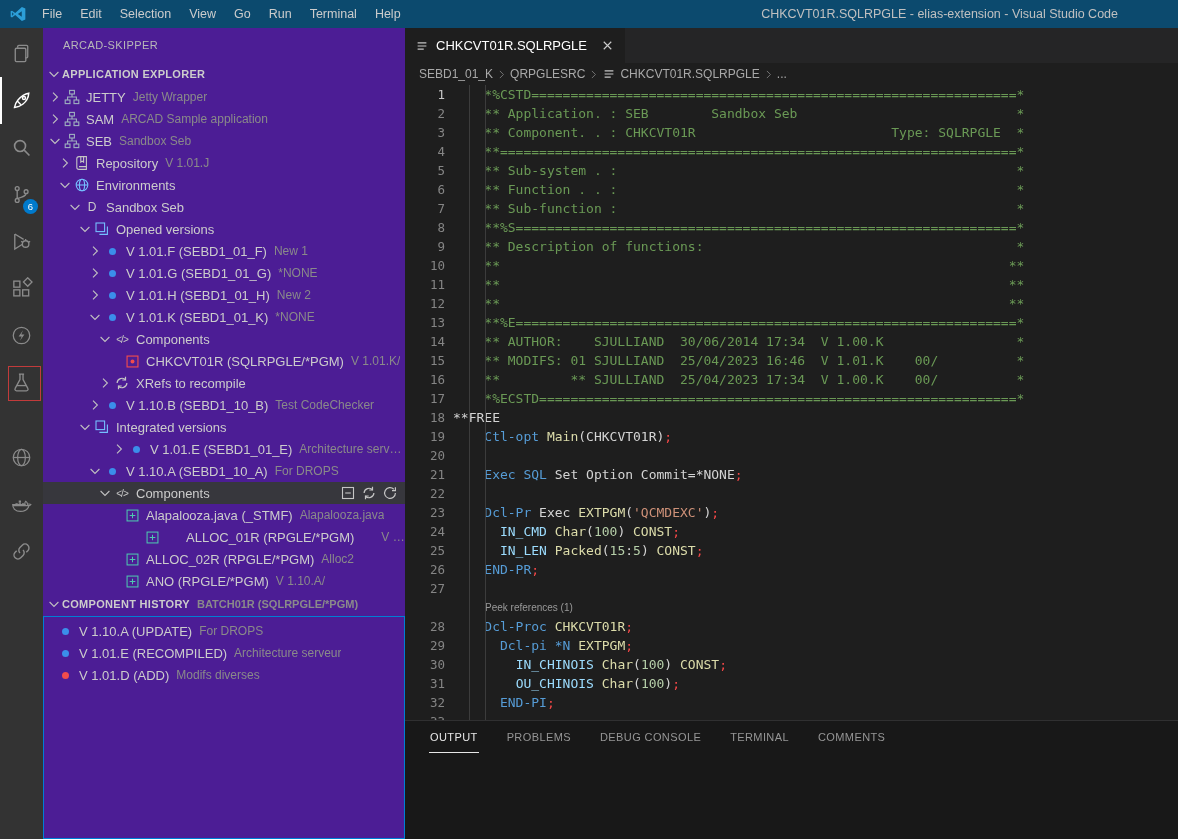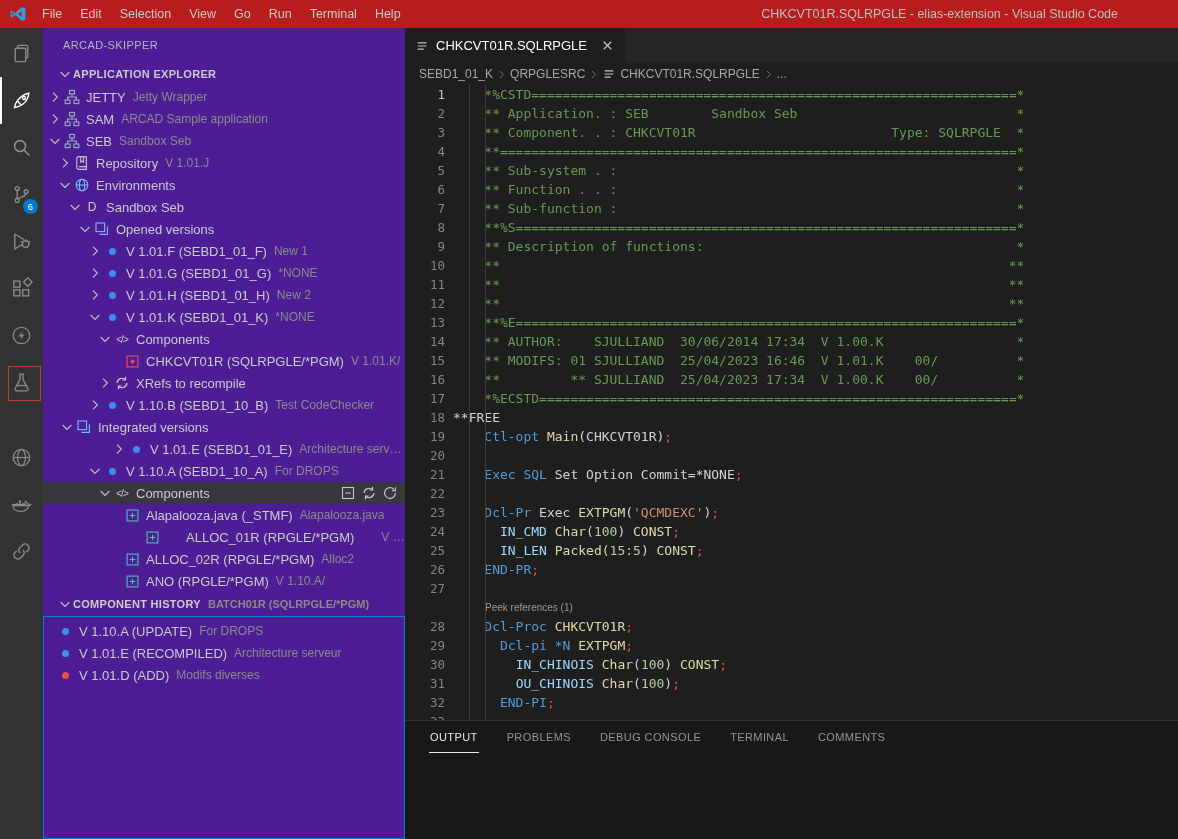--- a/index.html
+++ b/index.html
@@ -1,33 +1,33 @@
 <!DOCTYPE html>
 <html><head>
 <meta charset="utf-8">
 <style>
   *{box-sizing:border-box;margin:0;padding:0}
   html,body{width:1178px;height:839px;overflow:hidden}
   body{background:#1e1e1e;font-family:"Liberation Sans","DejaVu Sans",sans-serif;color:#ccc;font-size:13px}
-  .titlebar{height:28px;background:#b91c1c;display:flex;align-items:center}
+  .titlebar{height:28px;background:#0c4a6e;display:flex;align-items:center}
   .vscode-logo{display:flex;margin:0 6px 0 9px}
   .menus{display:flex;height:100%}
   .menu-item{padding:0 9px;font-size:12.5px;color:#cccccc;line-height:28px;white-space:nowrap}
   .window-title{margin-left:auto;margin-right:60px;font-size:12.5px;color:#c0c0c0;white-space:nowrap}
   .main{display:flex;height:811px}
   .activitybar{width:43px;background:#333333;flex:none;display:flex;flex-direction:column;padding-top:2px}
   .ab-item{width:43px;height:47px;display:flex;align-items:center;justify-content:center;color:#8b8b8b;position:relative;border-left:2px solid transparent;border-right:2px solid transparent;flex:none}
   .ab-item svg{width:23px;height:23px}
   .ab-item.active{color:#ffffff;border-left-color:#ffffff}
   .ab-item.gap{margin-top:28px}
   .ab-item.outlined::after{content:"";position:absolute;left:6px;top:7px;width:31px;height:33px;border:1px solid #c23b3b}
   .ab-badge{position:absolute;right:3px;bottom:4px;min-width:15px;height:15px;border-radius:50%;background:#007acc;color:#fff;font-size:9.5px;display:flex;align-items:center;justify-content:center}
   .sidebar{width:362px;background:#4c1d95;flex:none;display:flex;flex-direction:column;overflow:hidden}
   .sidebar-title{height:34px;line-height:34px;padding-left:20px;font-size:11px;color:#b8b8b8;letter-spacing:.4px}
-  .section-header{height:24px;display:flex;align-items:center;font-size:11px;font-weight:700;color:#cccccc;letter-spacing:.3px;padding-left:14px;white-space:nowrap;overflow:hidden}
+  .section-header{height:24px;display:flex;align-items:center;font-size:11px;font-weight:700;color:#cccccc;letter-spacing:.3px;padding-left:3px;white-space:nowrap;overflow:hidden}
   .chev16{display:flex;width:16px;flex:none;justify-content:center}
   .hh-desc{font-weight:700;color:#8a8a8a;margin-left:7px;letter-spacing:0;overflow:hidden;text-overflow:ellipsis}
   .tree{flex:none;overflow:hidden}
   .tree-row{height:22px;display:flex;align-items:center;white-space:nowrap;overflow:hidden}
   .tree-row.selected{background:#37373d}
   .chev{width:16px;flex:none;display:flex;align-items:center;justify-content:center}
   .t-icon{width:18px;flex:none;display:flex;align-items:center;justify-content:center;margin-right:5px}
   .t-label{color:#cccccc}
   .t-desc{color:#8a8a8a;margin-left:7px;font-size:12px;overflow:hidden;text-overflow:ellipsis}
   .t-actions{margin-left:auto;display:flex;gap:5px;padding-right:7px}
@@ -367,21 +367,21 @@
             <svg viewBox="0 0 16 16" width="16" height="16" fill="none" stroke="#c1c1c1" stroke-width="1.1">
               <path d="M6 3.6 10.4 8 6 12.4"></path>
             </svg>
           </span>
           <span class="t-icon">
             <span class="dot" style="background:#3b8eea"></span>
           </span>
           <span class="t-label">V 1.10.B (SEBD1_10_B)</span>
           <span class="t-desc">Test CodeChecker</span>
         </div>
-        <div class="tree-row" style="padding-left: 16px;">
+        <div class="tree-row" style="padding-left: 34px;">
           <span class="chev">
             <svg viewBox="0 0 16 16" width="16" height="16" fill="none" stroke="#c1c1c1" stroke-width="1.1">
               <path d="M3.6 6 8 10.4 12.4 6"></path>
             </svg>
           </span>
           <span class="t-icon">
             <svg viewBox="0 0 16 16" width="16" height="16" fill="none" stroke="#75beff" stroke-width="1.1">
               <rect x="2" y="2" width="8.6" height="8.6"></rect>
               <path d="M13.4 5.4v8h-8"></path>
             </svg>

